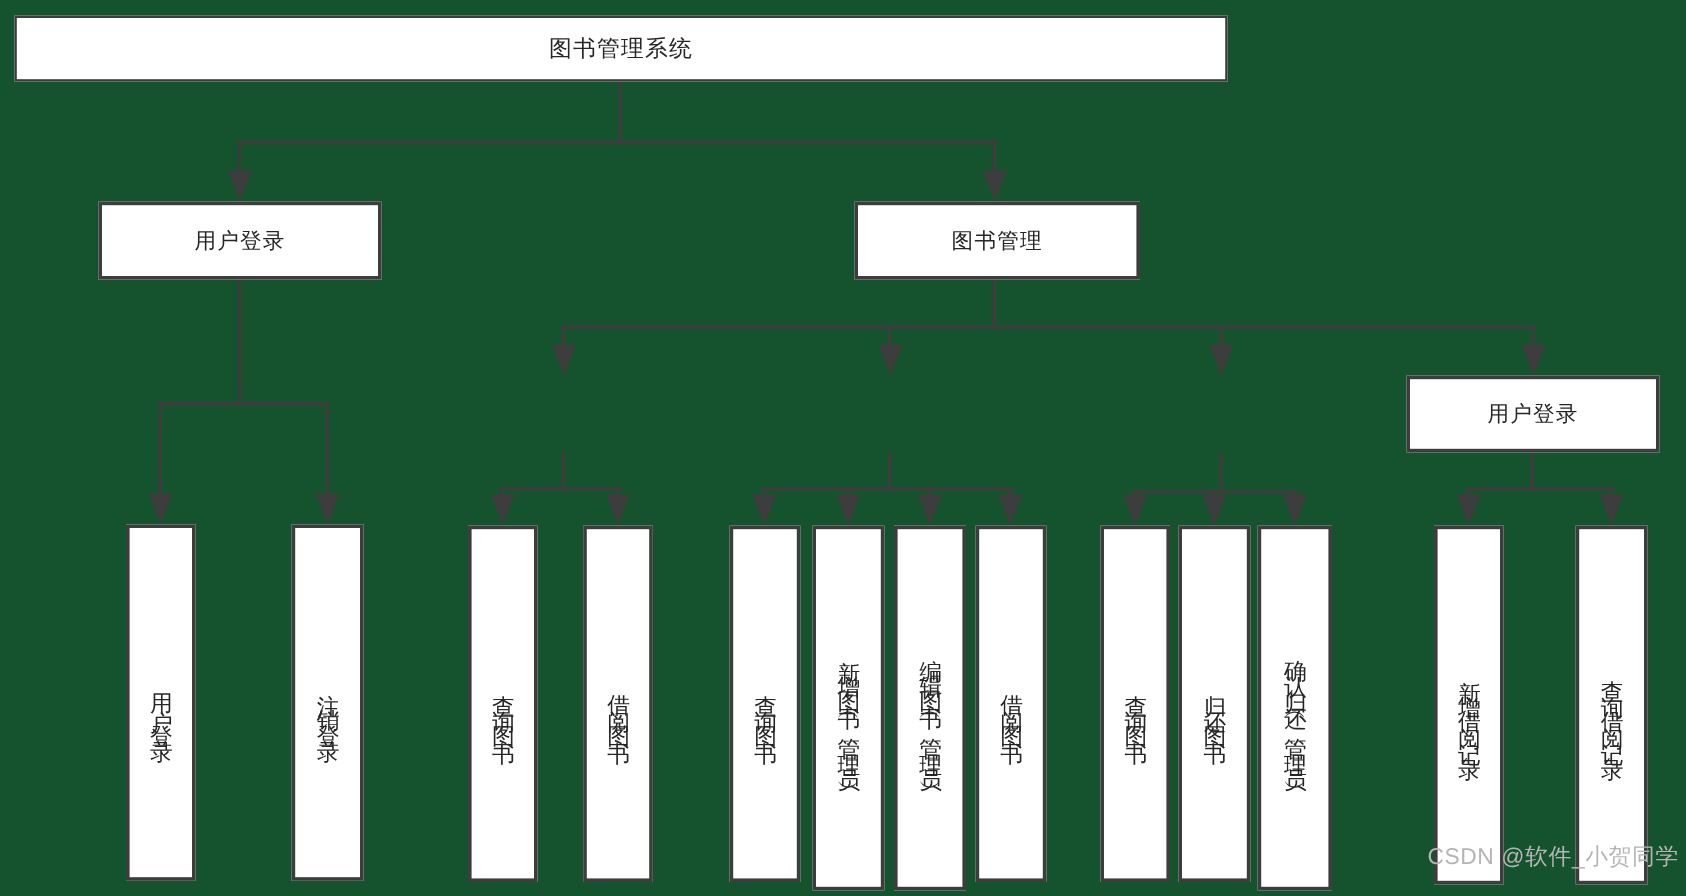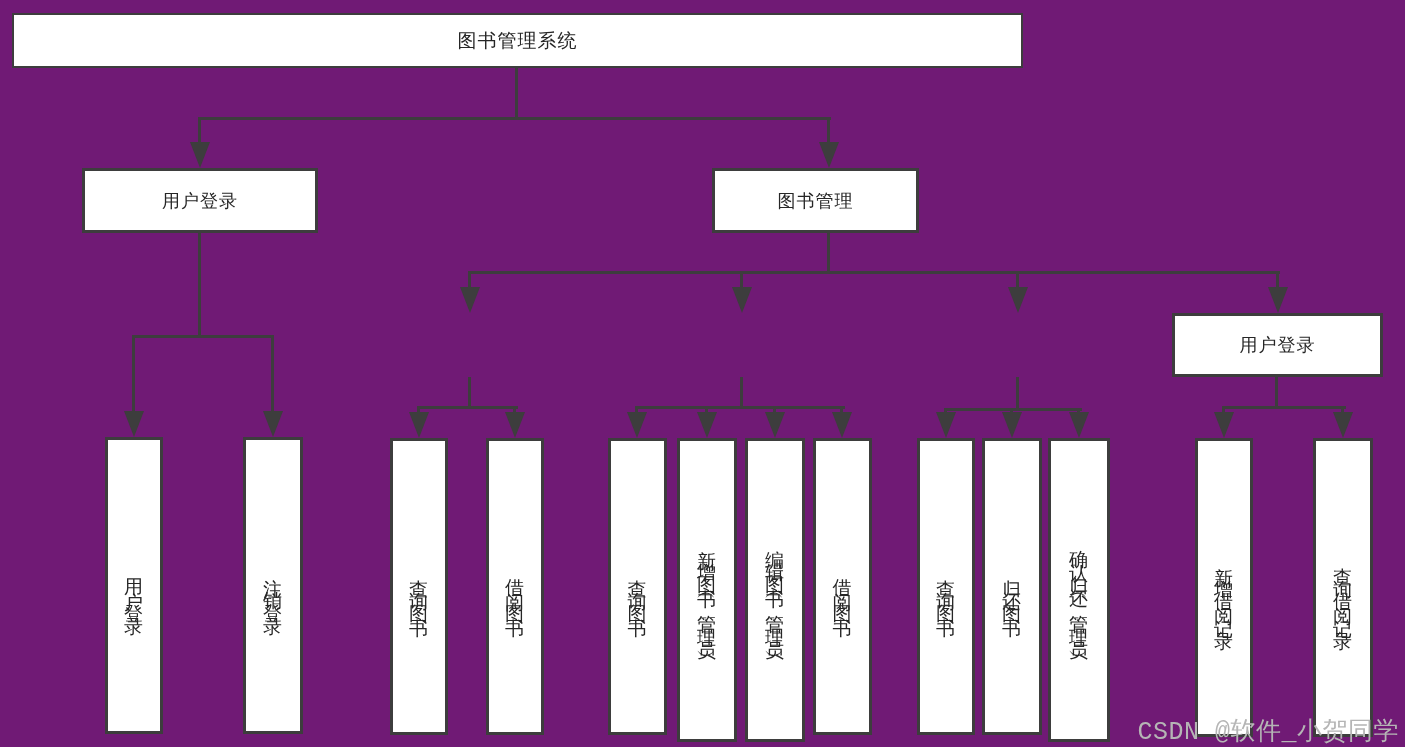--- a/index.html
+++ b/index.html
@@ -1,20 +1,20 @@
 <!DOCTYPE html>
 <html><head>
 <meta charset="utf-8">
 <style>
   html, body { margin: 0; padding: 0; background: #ffffff; }
   .stage {
     position: relative;
     width: 1405px;
     height: 747px;
-    background: #701a75;
+    background: #14532d;
     overflow: hidden;
     font-family: "Liberation Sans", "DejaVu Sans", sans-serif;
     color: #262626;
   }
   .node {
     position: absolute;
     box-sizing: border-box;
     border: 3px solid #3d3d3d;
     background: #ffffff;
     display: flex;
@@ -45,27 +45,26 @@
     position: absolute;
     width: 0; height: 0;
     border-left: 10px solid transparent;
     border-right: 10px solid transparent;
     border-top: 26px solid #3d3d3d;
     z-index: 1;
   }
   .watermark {
     position: absolute;
     right: 6px;
-    bottom: 0;
-    font-size: 25px;
+    bottom: 20px;
+    font-size: 19px;
     letter-spacing: 0.5px;
     color: #b5b5b5;
     z-index: 5;
     white-space: nowrap;
-    font-family: Liberation Mono, monospace;
   }
 </style>
 </head>
 <body>
 
 <div class="stage">
 
   <div class="vl" style="left:515px; top:68px; height:51px;"></div>
 
   <div class="hl" style="left:198px; top:117px; width:633px;"></div>
@@ -127,21 +126,21 @@
   <div class="ah" style="left:1333px; top:412px;"></div>
 
   <div class="node root" style="left:12px; top:13px; width:1011px; height:55px;">
     <span>图书管理系统</span>
   </div>
 
   <div class="node" style="left:82px; top:168px; width:236px; height:65px;">
     <span>用户登录</span>
   </div>
 
-  <div class="node" style="left:712px; top:168px; width:207px; height:65px;">
+  <div class="node" style="left:712px; top:168px; width:238px; height:65px;">
     <span>图书管理</span>
   </div>
 
 
 
 
   <div class="node" style="left:1172px; top:313px; width:211px; height:64px;">
     <span>用户登录</span>
   </div>
 

